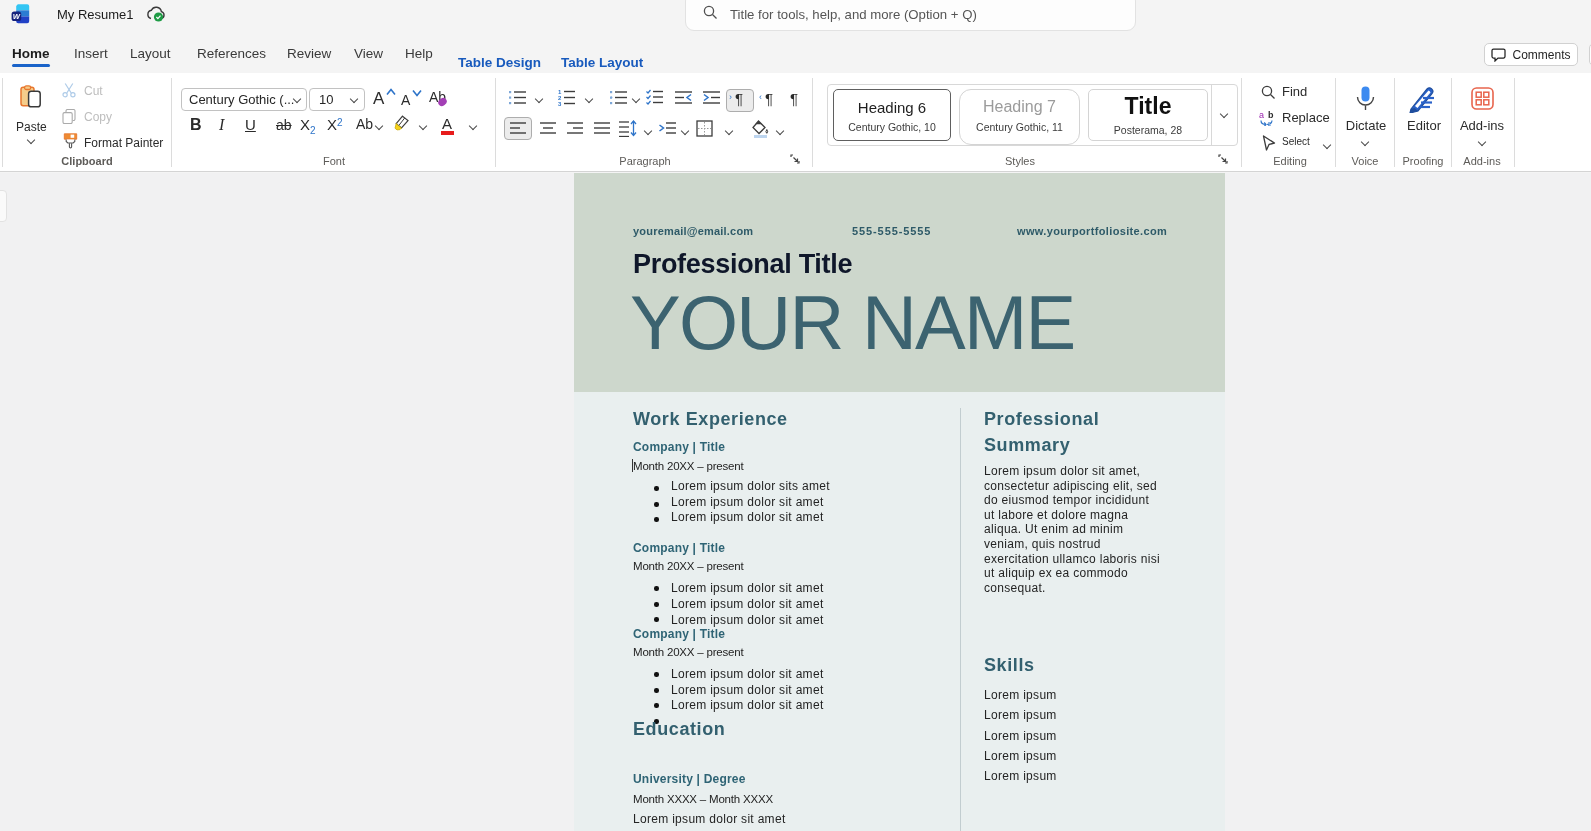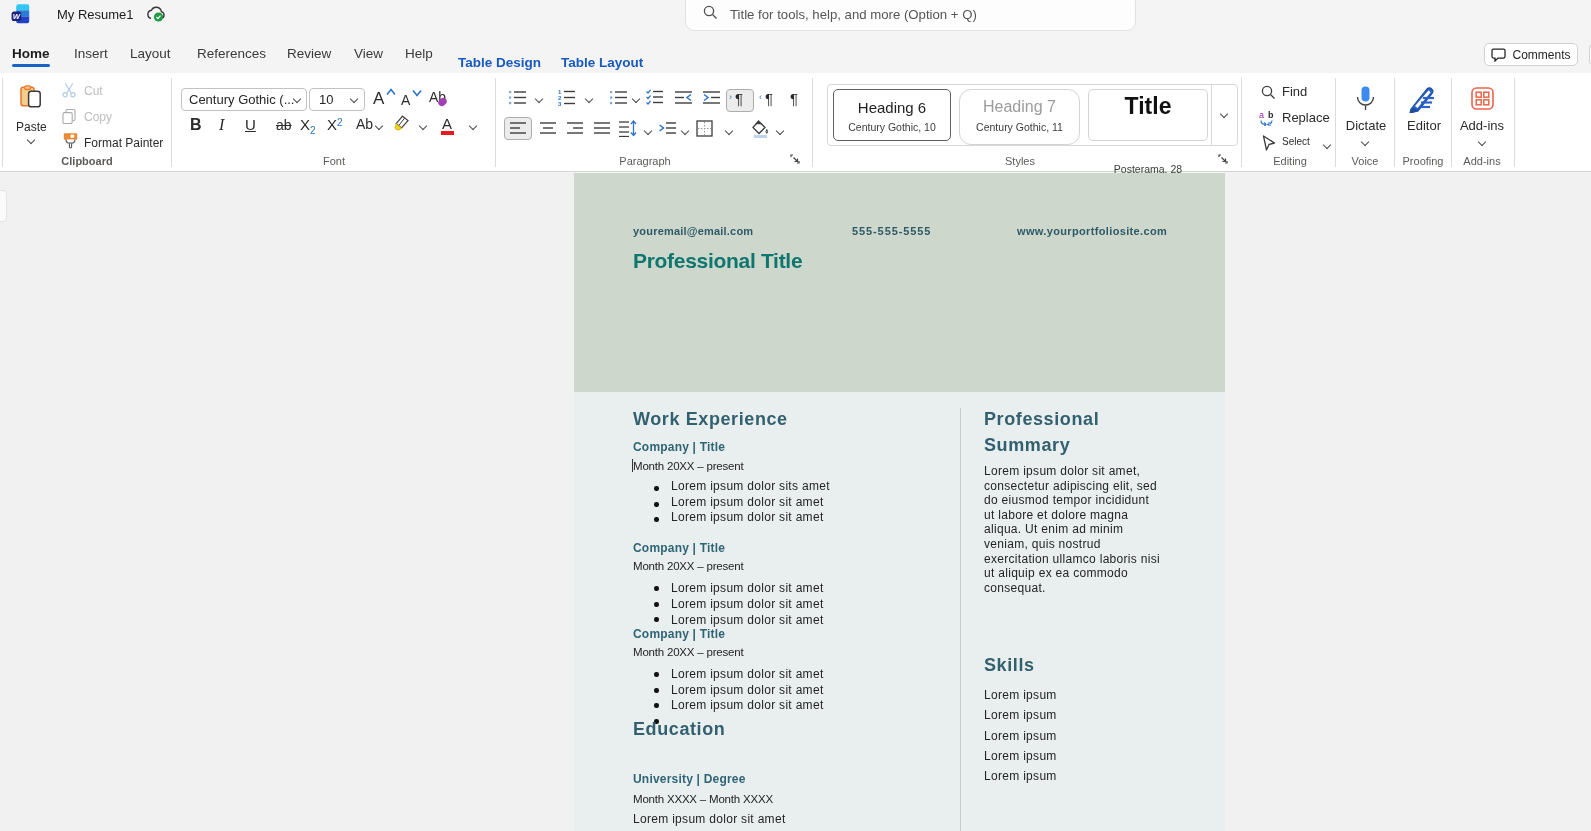--- a/index.html
+++ b/index.html
@@ -319,21 +319,21 @@
   <div class="abs" style="left:833px; top:16px; width:118px; height:52px; border:1.5px solid #5f5f5f; border-radius:5px; background:#fff;">
     <div style="position:absolute; left:0; width:100%; top:9px; text-align:center; font-size:15px; color:#1f1f1f;">Heading 6</div>
     <div style="position:absolute; left:0; width:100%; top:31px; text-align:center; font-size:10.5px; color:#3c3c3c;">Century Gothic, 10</div>
   </div>
   <div class="abs" style="left:959px; top:16px; width:121px; height:56px; border:1px solid #d4d4d4; border-radius:12px; background:#fff;">
     <div style="position:absolute; left:0; width:100%; top:8px; text-align:center; font-size:16px; color:#9b9b9b;">Heading 7</div>
     <div style="position:absolute; left:0; width:100%; top:31px; text-align:center; font-size:10.5px; color:#3c3c3c;">Century Gothic, 11</div>
   </div>
   <div class="abs" style="left:1088px; top:16px; width:120px; height:52px; border:1px solid #d4d4d4; border-radius:5px; background:#fff;">
     <div style="position:absolute; left:0; width:100%; top:3px; text-align:center; font-size:23px; font-weight:bold; color:#111;">Title</div>
-    <div style="position:absolute; left:0; width:100%; top:34px; text-align:center; font-size:10.5px; color:#3c3c3c;margin-top:39px;">Posterama, 28</div>
+    <div style="position:absolute; left:0; width:100%; top:34px; text-align:center; font-size:10.5px; color:#3c3c3c;">Posterama, 28</div>
   </div>
   <div class="abs" style="left:1211px; top:12px; width:1px; height:60px; background:#d8d8d8;"></div>
   <div class="chev abs" style="left:1221px; top:38px;"></div>
   <svg class="abs" style="left:1218px; top:81px;" width="10" height="10" viewBox="0 0 10 10">
     <path d="M1 3 v-2 h2 M9 7 v2 h-2" fill="none" stroke="#444" stroke-width="1.2"></path>
     <path d="M3.5 3.5 l4 4 M7.5 4.5 v3 h-3" fill="none" stroke="#444" stroke-width="1.2"></path>
   </svg>
 
   <svg class="abs" style="left:1261px; top:12px;" width="15" height="15" viewBox="0 0 15 15">
     <circle cx="6" cy="6" r="4.6" fill="none" stroke="#3d3d3d" stroke-width="1.3"></circle>
@@ -396,21 +396,22 @@
   <div class="glabel" style="left:1482px;">Add-ins</div>
 </div>
 
 <div id="canvas">
   <div id="lefttab"></div>
   <div id="page">
     <div id="greenhdr">
       <div class="abs doc-sm" style="left:59px; top:52px;">youremail@email.com</div>
       <div class="abs doc-sm" style="left:278px; top:52px; letter-spacing:0.9px;">555-555-5555</div>
       <div class="abs doc-sm" style="left:443px; top:52px; letter-spacing:0.35px;">www.yourportfoliosite.com</div>
-      <div class="abs" style="left:59px; top:76px; font-size:21px; font-weight:bold; color:#0f766e; letter-spacing:-0.3px;">Professional Title</div>
+      <div class="abs" style="left:59px; top:76px; font-size:27px; font-weight:bold; color:#0f172a; letter-spacing:-0.3px;">Professional Title</div>
+      <div class="abs" id="bigname" style="left:56px; top:106px; font-size:76px; color:#3c6370; letter-spacing:-1.75px;">YOUR NAME</div>
     </div>
 
     <div class="abs" style="left:386px; top:235px; width:1px; height:423px; background:#c2cdd0;"></div>
 
     <div class="abs h2" style="left:59px; top:236px;">Work Experience</div>
     <div class="abs comp" style="left:59px; top:267px;">Company | Title</div>
     <div class="abs" style="left:58px; top:286px; width:1px; height:13px; background:#333;"></div>
     <div class="abs month" style="left:59px; top:287px;">Month 20XX – present</div>
     <div class="abs bull" style="left:80px; top:313px;"></div>
     <div class="abs body12" style="left:97px; top:306px;">Lorem ipsum dolor sits amet</div>

